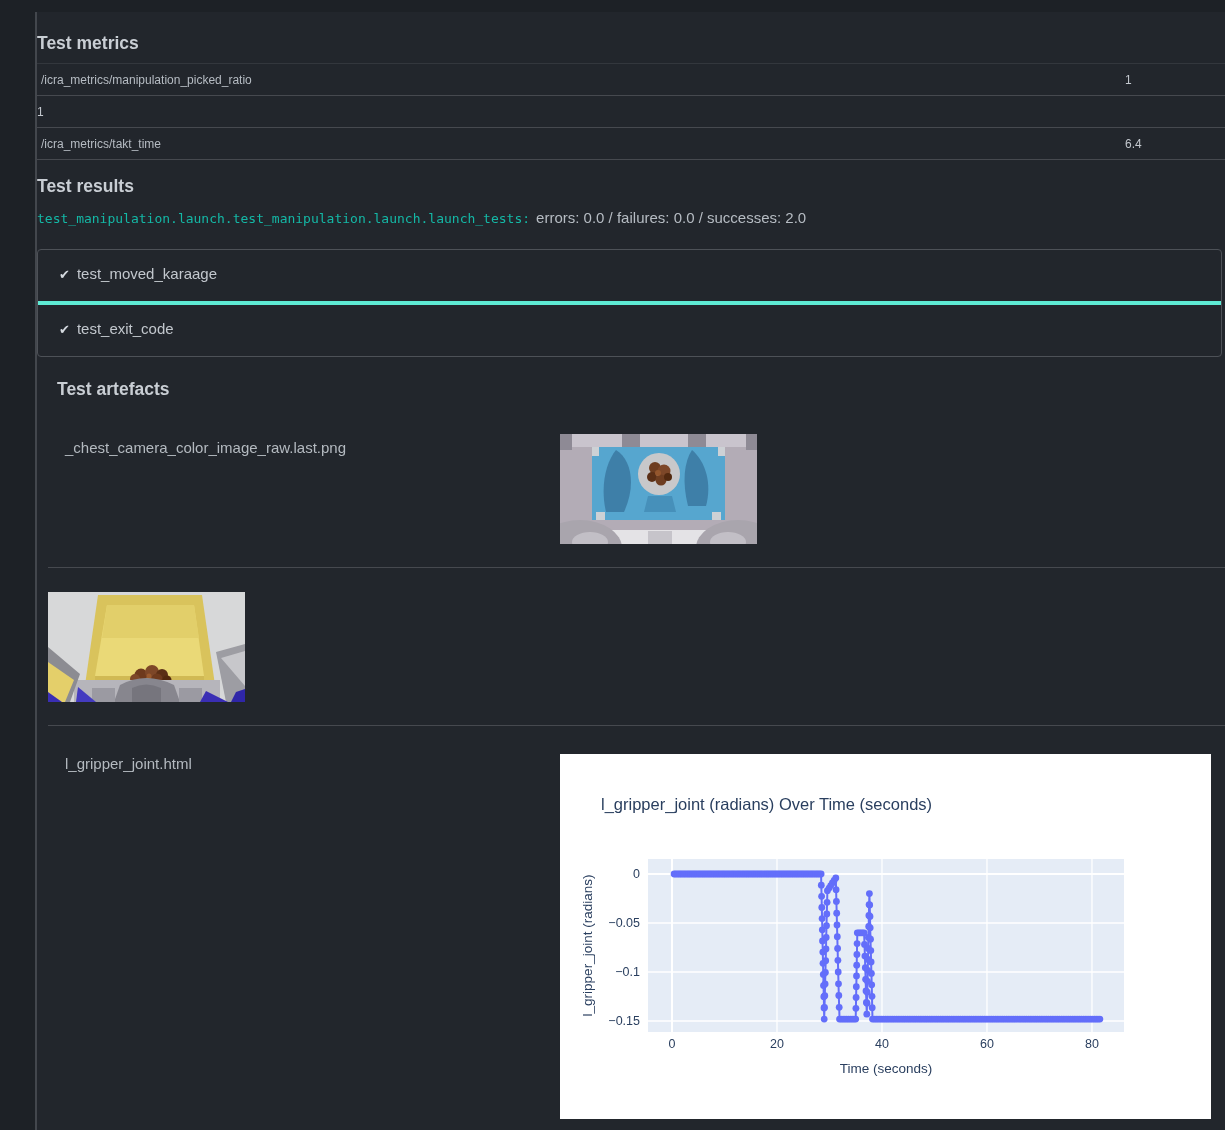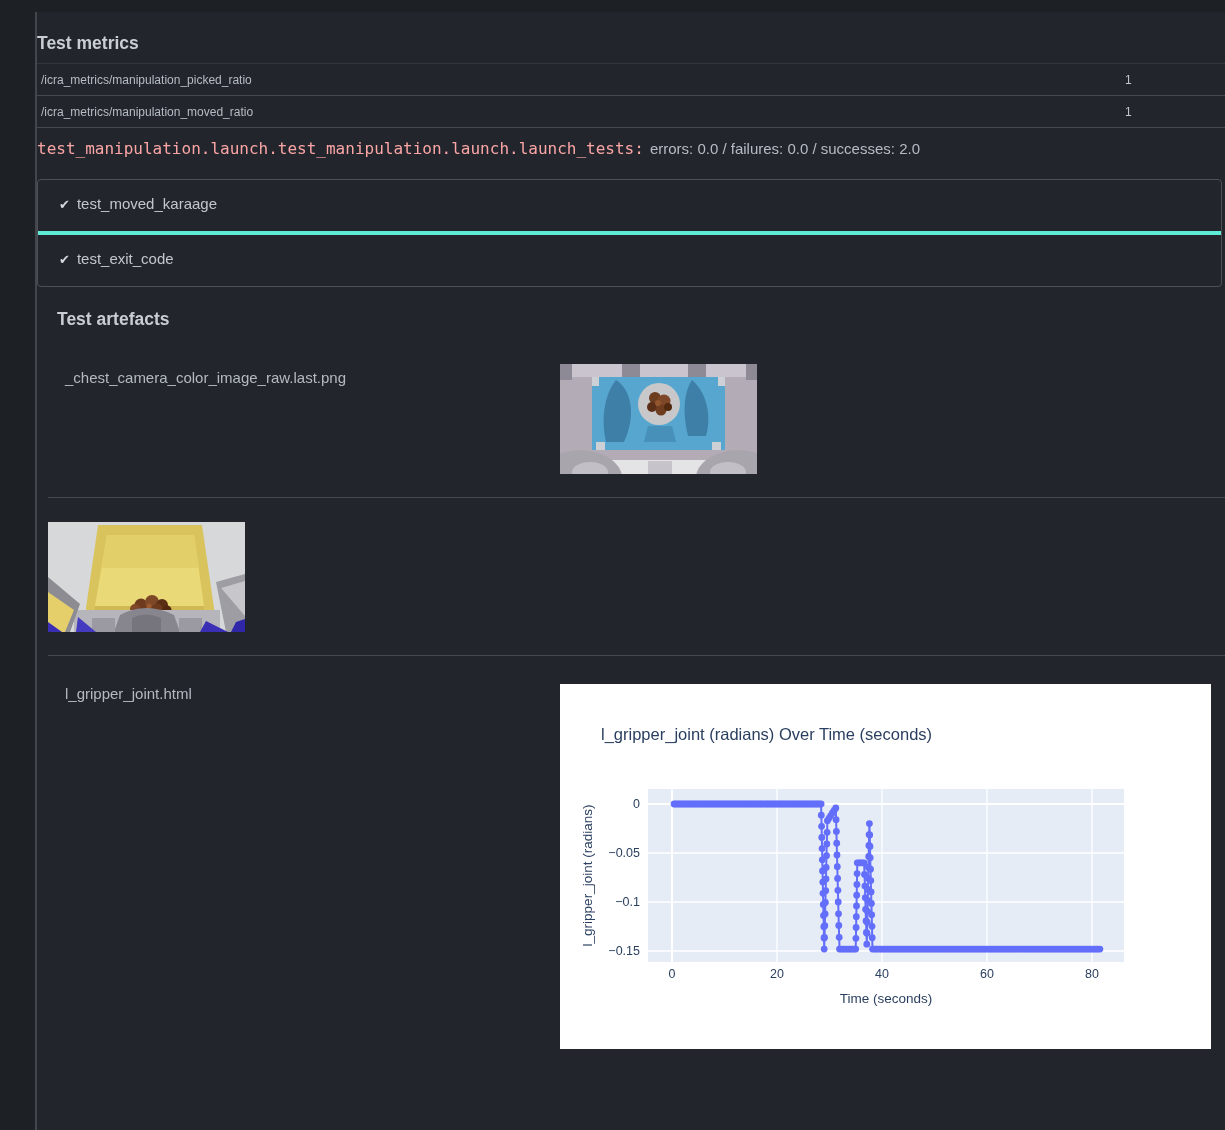--- a/index.html
+++ b/index.html
@@ -29,21 +29,21 @@
     border-bottom:1px solid #46494f;
     font-size:12px; color:#b6bcc3;
   }
   .metric-name { flex:1; padding-left:4px; }
   .metric-value { width:100px; color:#c3c8ce; }
 
   
   .suite-line { margin-top:11px; line-height:20px; font-size:15px; color:#b6bcc3; }
   .suite-id {
     font-family:"DejaVu Sans Mono", monospace;
-    font-size:16px; color:#fca5a5;
+    font-size:13px; color:#14b8a6;
   }
   .suite-summary { margin-left:6px; }
   .results-card {
     margin-top:20px; margin-right:3px;
     border:1px solid #4d5157; border-radius:4px;
     background:transparent;
   }
   .result-row {
     padding:15px 21px 19px 21px;
     font-size:15px; color:#c2c7cd;
@@ -69,25 +69,29 @@
 <div class="panel">
 
   <h2 class="section-title title-metrics">Test metrics</h2>
 
   <div class="metrics-table">
     <div class="metric-row">
       <div class="metric-name">/icra_metrics/manipulation_picked_ratio</div>
       <div class="metric-value">1</div>
     </div>
     <div class="metric-row">
-      <div class="metric-name">/icra_metrics/manipulation_moved_ratio</div>
       <div class="metric-value">1</div>
     </div>
+    <div class="metric-row">
+      <div class="metric-name">/icra_metrics/takt_time</div>
+      <div class="metric-value">6.4</div>
+    </div>
   </div>
 
+  <h2 class="section-title title-results">Test results</h2>
 
   <div class="suite-line">
     <span class="suite-id">test_manipulation.launch.test_manipulation.launch.launch_tests:</span><span class="suite-summary">errors: 0.0 / failures: 0.0 / successes: 2.0</span>
   </div>
 
   <div class="results-card">
     <div class="result-row">
       <span class="check-icon">✔</span><span>test_moved_karaage</span>
     </div>
     <div class="result-row">

